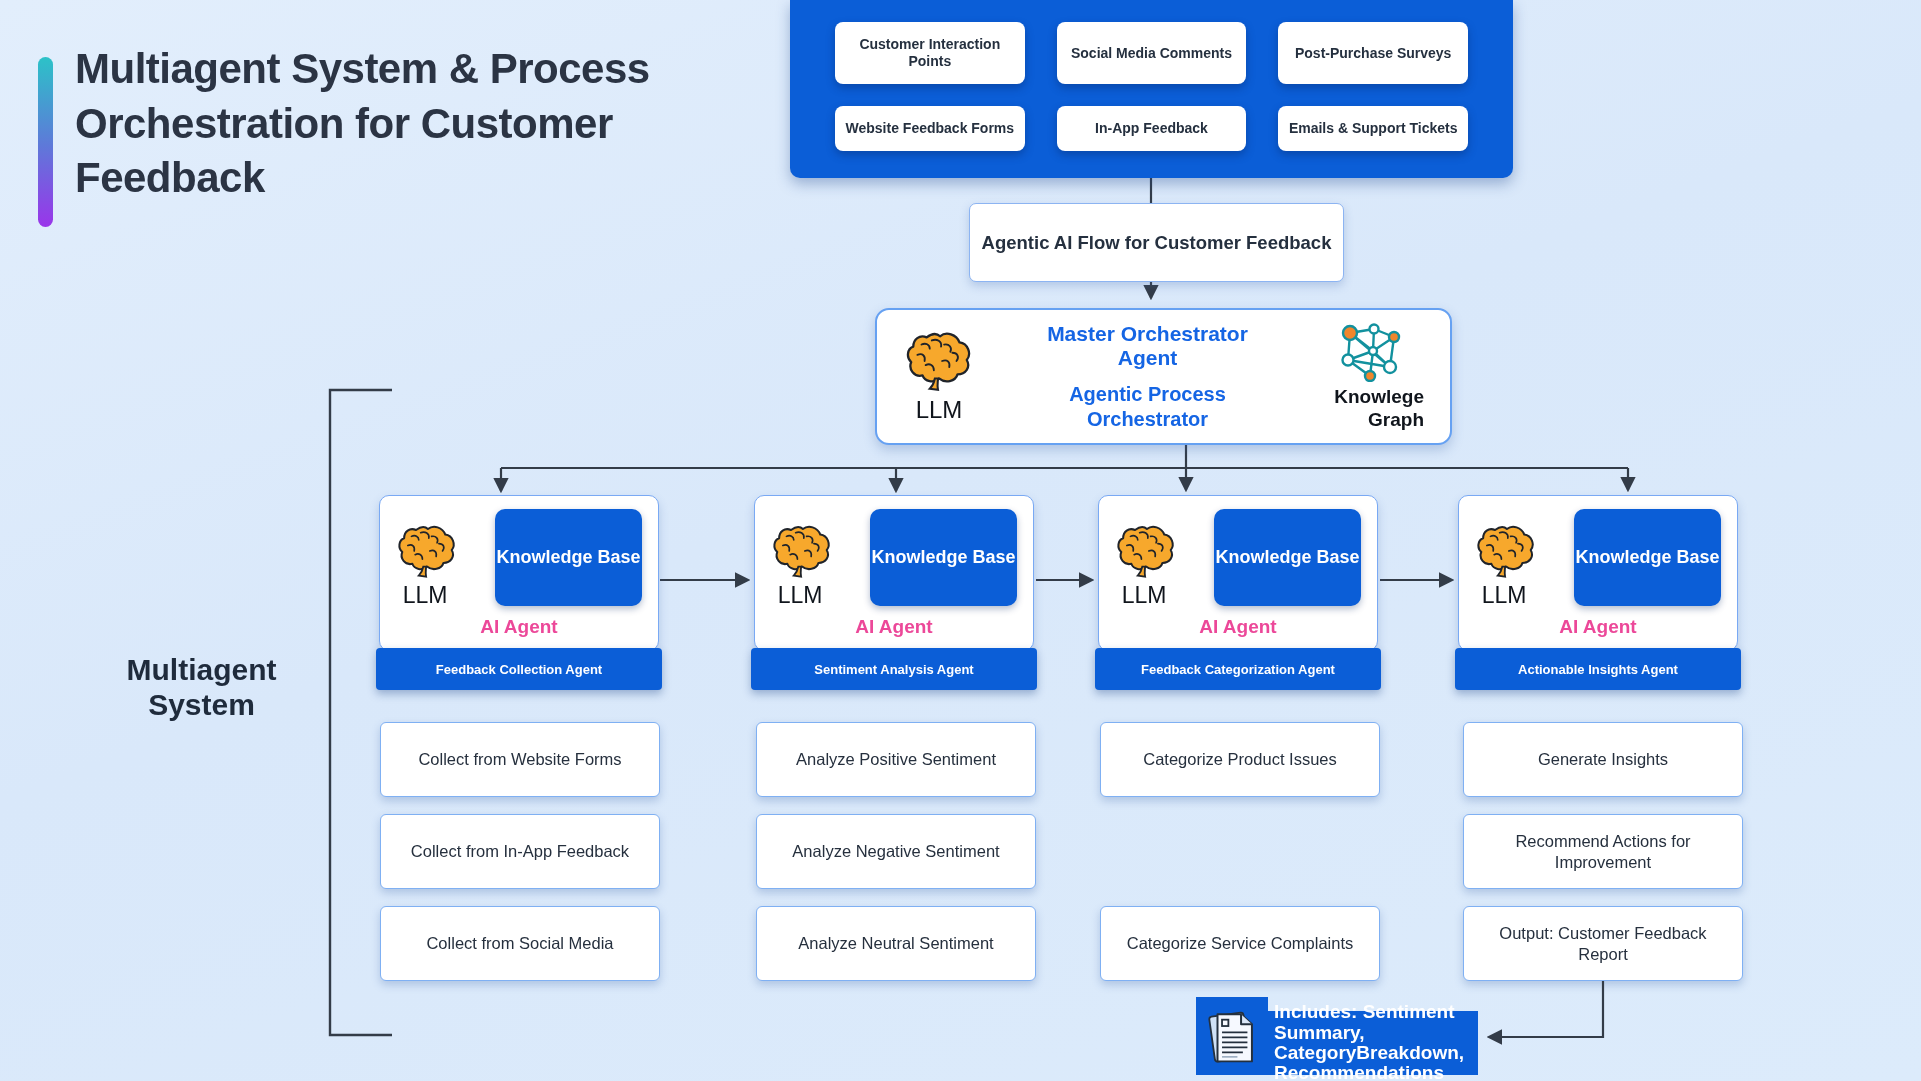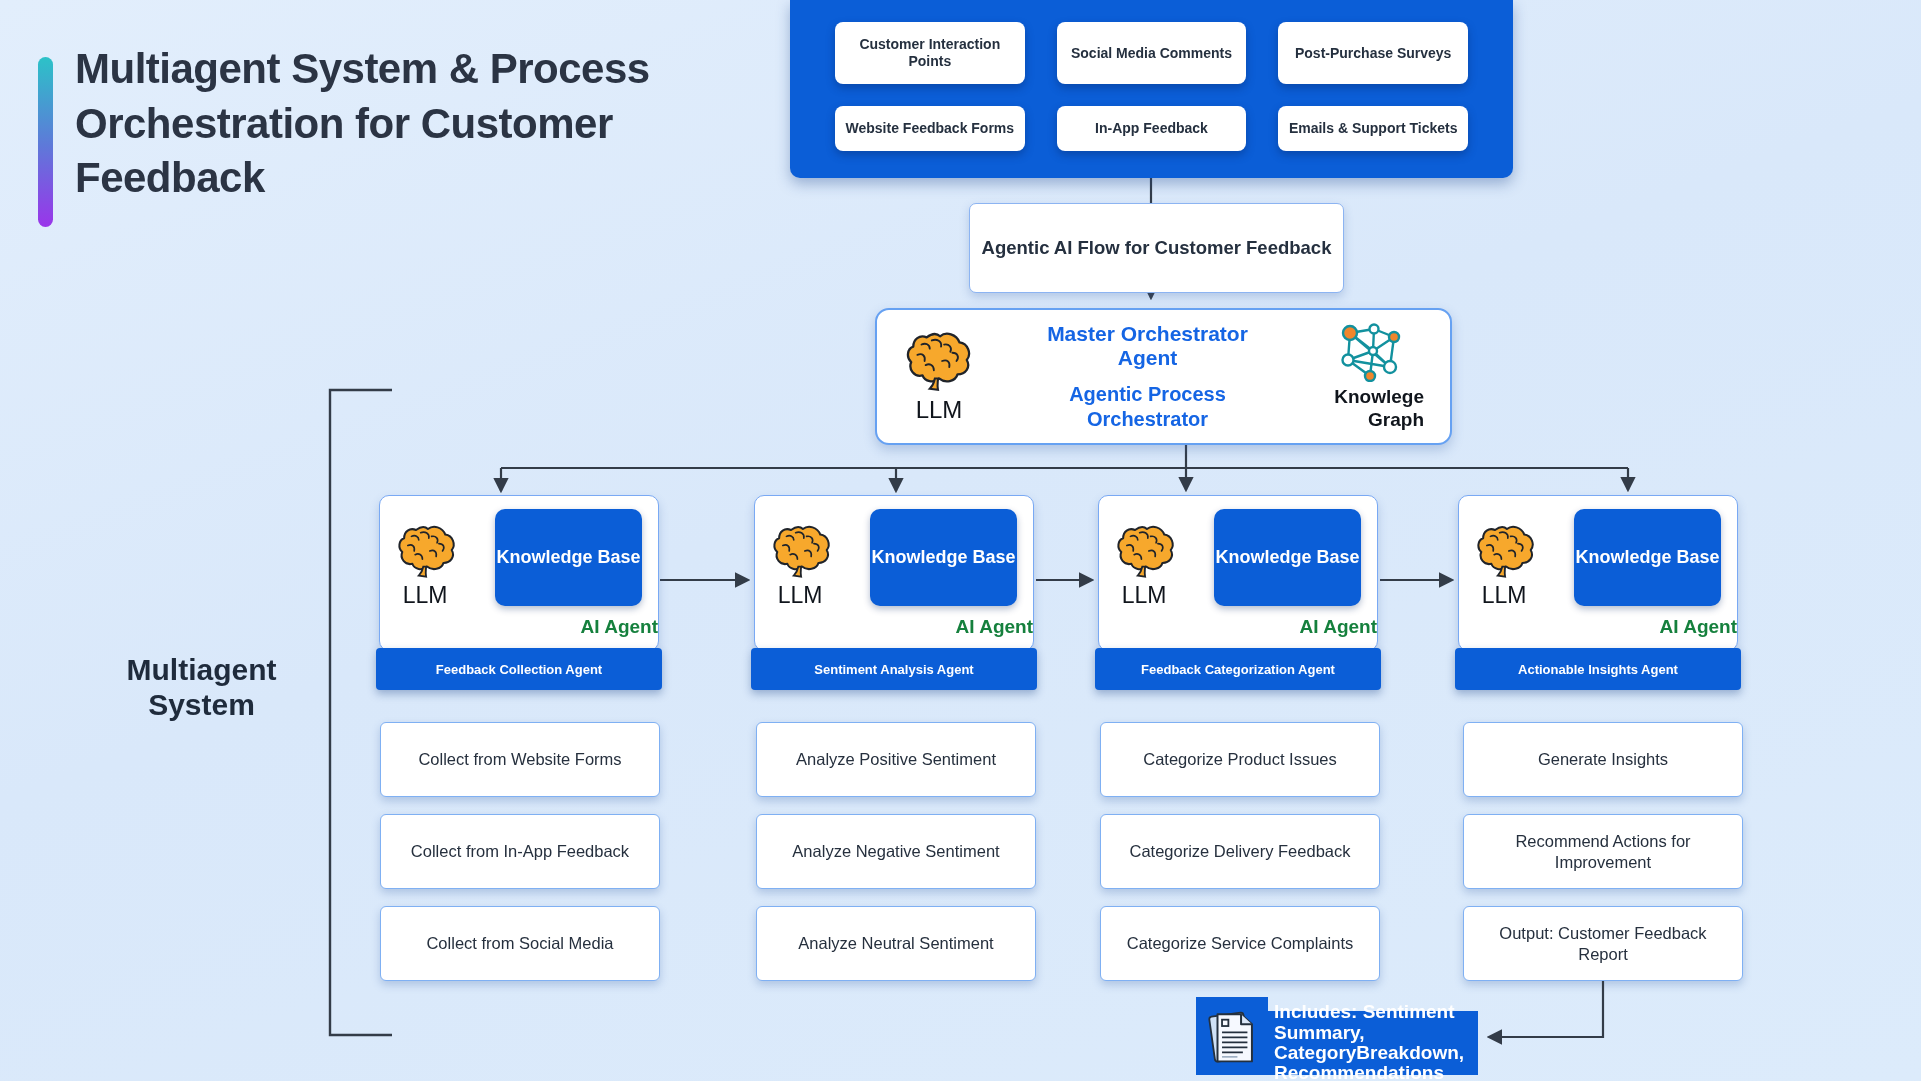--- a/index.html
+++ b/index.html
@@ -31,21 +31,21 @@
     padding:22px 45px 27px 45px;
   }
   .chip {
     background:#fff; border-radius:8px; display:flex; align-items:center; justify-content:center;
     text-align:center; font-size:14px; font-weight:600; color:#25303f; line-height:1.2;
     padding:4px 10px; box-shadow:0 4px 8px rgba(4,38,96,.38);
   }
 
   
   .flow-box {
-    left:969px; top:203px; width:375px; height:90px;
+    left:969px; top:203px; width:375px; height:79px;
     background:#fff; border:1.6px solid #8cb4f2; border-radius:7px;
     display:flex; align-items:center; justify-content:center;
     font-size:18.5px; font-weight:600; color:#25303f;
     box-shadow:0 4px 10px rgba(60,100,170,.25);
   }
 
   
   .master {
     left:875px; top:308px; width:577px; height:137px;
     background:#fff; border:2px solid #66a1f2; border-radius:14px;
@@ -73,22 +73,22 @@
   }
   .agent-card .brain { position:absolute; left:15px; top:27px; }
   .agent-card .llm   { position:absolute; left:6px; top:86px; width:78px; text-align:center;
                        font-size:23px; font-weight:500; color:#10151c; }
   .kb-box {
     position:absolute; right:16px; top:13px; width:147px; height:97px;
     background:#0b5ed7; border-radius:10px; display:flex; align-items:center; justify-content:center;
     text-align:center; color:#fff; font-size:18px; font-weight:600; line-height:1.22;
     box-shadow:0 3px 7px rgba(4,38,96,.3);
   }
-  .ai-agent { position:absolute; left:0; right:0; top:120px; text-align:right;
-              font-size:19px; font-weight:700; color:#15803d; }
+  .ai-agent { position:absolute; left:0; right:0; top:120px; text-align:center;
+              font-size:19px; font-weight:700; color:#ec4899; }
   .agent-bar {
     position:absolute; top:648px; height:42px; z-index:3;
     background:#0b5ed7; border-radius:4px; display:flex; align-items:center; justify-content:center;
     color:#fff; font-size:13px; font-weight:600;
     box-shadow:0 4px 9px rgba(20,60,130,.35);
   }
 
   
   .task {
     position:absolute; width:280px; height:75px;
@@ -218,21 +218,20 @@
       <path d="M23 7 C16 4 10 9 10 16 C4 18 3 27 8 31 C5 38 11 46 19 44 C21 50 30 52 35 47 C41 52 51 50 53 43 C61 43 66 36 62 29 C67 23 63 13 55 12 C52 4 42 1 36 6 C32 2 27 4 23 7 Z" fill="#f7a82c" stroke="#20242a" stroke-width="2.2" stroke-linejoin="round"></path>
       <path d="M18 14 C22 12 26 14 26 18 M14 24 C19 22 22 25 21 30 M28 10 C33 8 38 11 37 16 M40 14 C45 13 48 17 46 21 M48 22 C53 22 55 26 52 30 M22 34 C26 32 30 34 30 39 M38 30 C43 28 46 31 45 36" fill="none" stroke="#20242a" stroke-width="1.8" stroke-linecap="round"></path>
       <path d="M31 47 C30 52 28 55 26 57 L34 58 C33 53 34 50 34 47 Z" fill="#f7a82c" stroke="#20242a" stroke-width="2"></path>
     </svg>
     <div class="llm">LLM</div>
     <div class="kb-box">Knowledge Base</div>
     <div class="ai-agent">AI Agent</div>
   </div>
   <div class="agent-bar" style="left:1095px; width:286px;">Feedback Categorization Agent</div>
   <div class="task" style="left:1100px; top:722px;">Categorize Product Issues</div>
-  <div class="task" style="left:1100px; top:814px;">Categorize Delivery Feedback</div>
   <div class="task" style="left:1100px; top:906px;">Categorize Service Complaints</div>
 
   <div class="agent-card" style="left:1458px;">
     <svg class="brain" width="64" height="56" viewBox="0 0 70 60">
       <path d="M23 7 C16 4 10 9 10 16 C4 18 3 27 8 31 C5 38 11 46 19 44 C21 50 30 52 35 47 C41 52 51 50 53 43 C61 43 66 36 62 29 C67 23 63 13 55 12 C52 4 42 1 36 6 C32 2 27 4 23 7 Z" fill="#f7a82c" stroke="#20242a" stroke-width="2.2" stroke-linejoin="round"></path>
       <path d="M18 14 C22 12 26 14 26 18 M14 24 C19 22 22 25 21 30 M28 10 C33 8 38 11 37 16 M40 14 C45 13 48 17 46 21 M48 22 C53 22 55 26 52 30 M22 34 C26 32 30 34 30 39 M38 30 C43 28 46 31 45 36" fill="none" stroke="#20242a" stroke-width="1.8" stroke-linecap="round"></path>
       <path d="M31 47 C30 52 28 55 26 57 L34 58 C33 53 34 50 34 47 Z" fill="#f7a82c" stroke="#20242a" stroke-width="2"></path>
     </svg>
     <div class="llm">LLM</div>
     <div class="kb-box">Knowledge Base</div>

